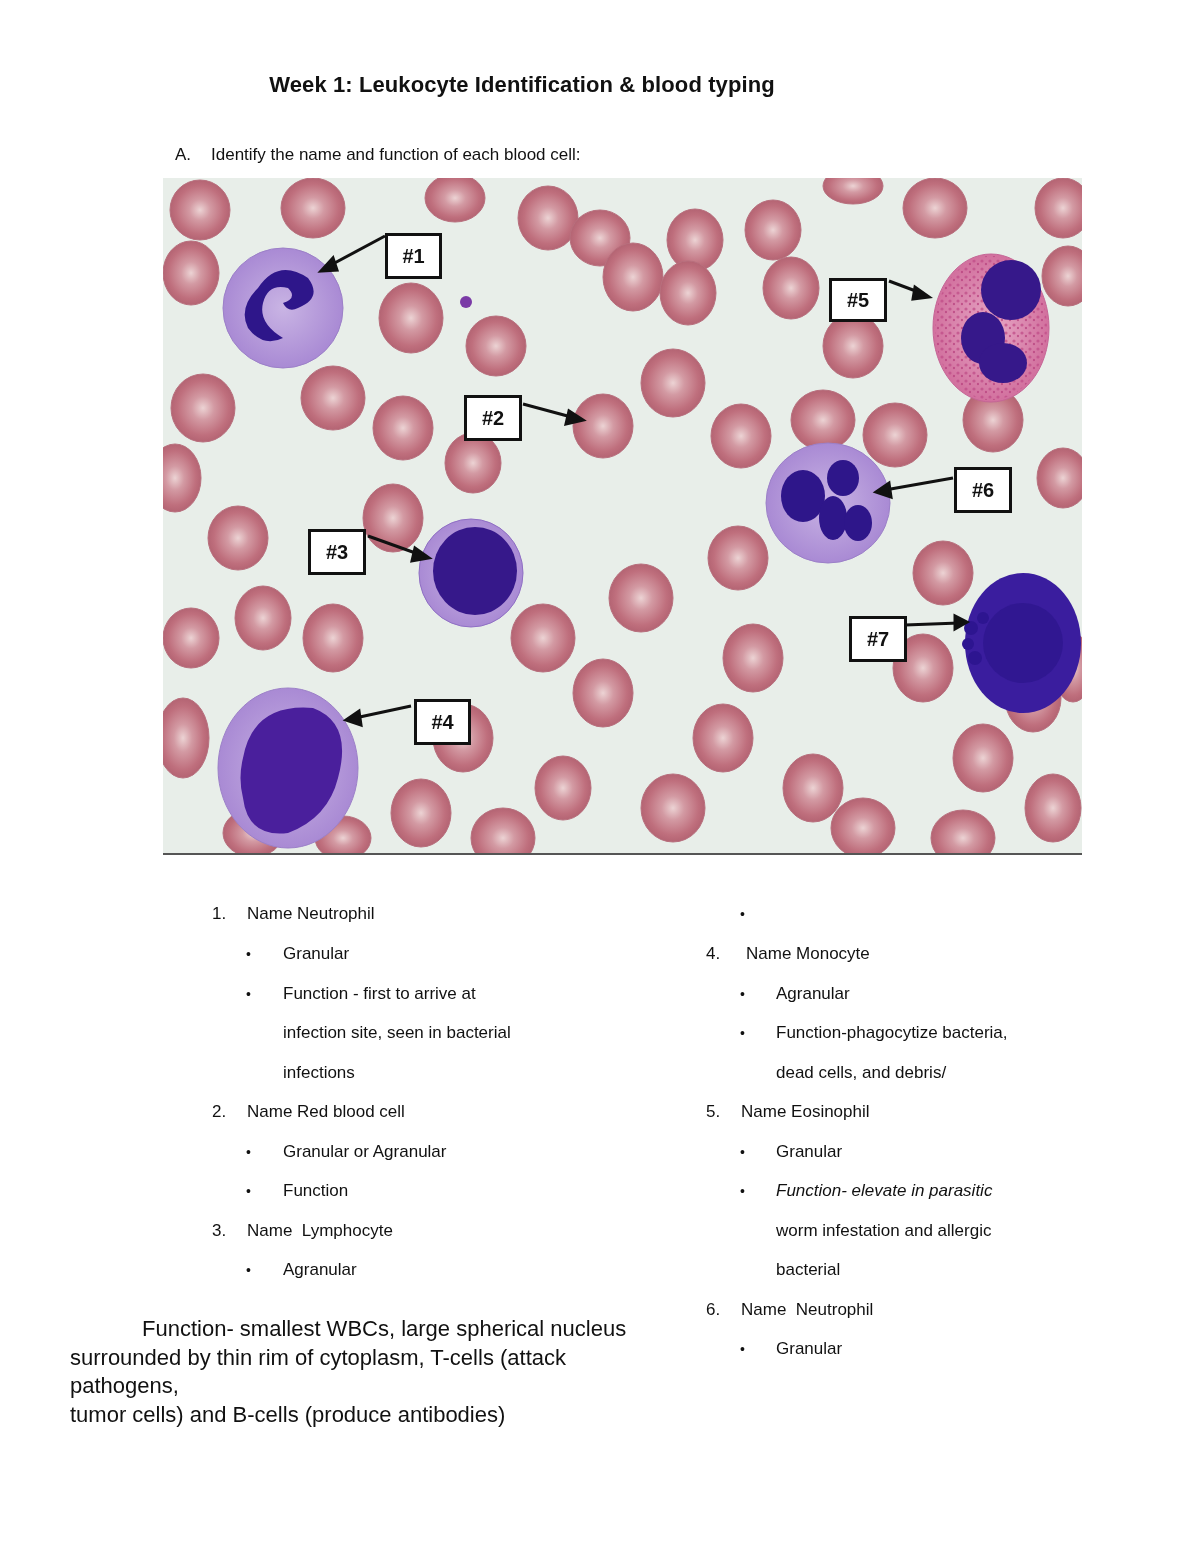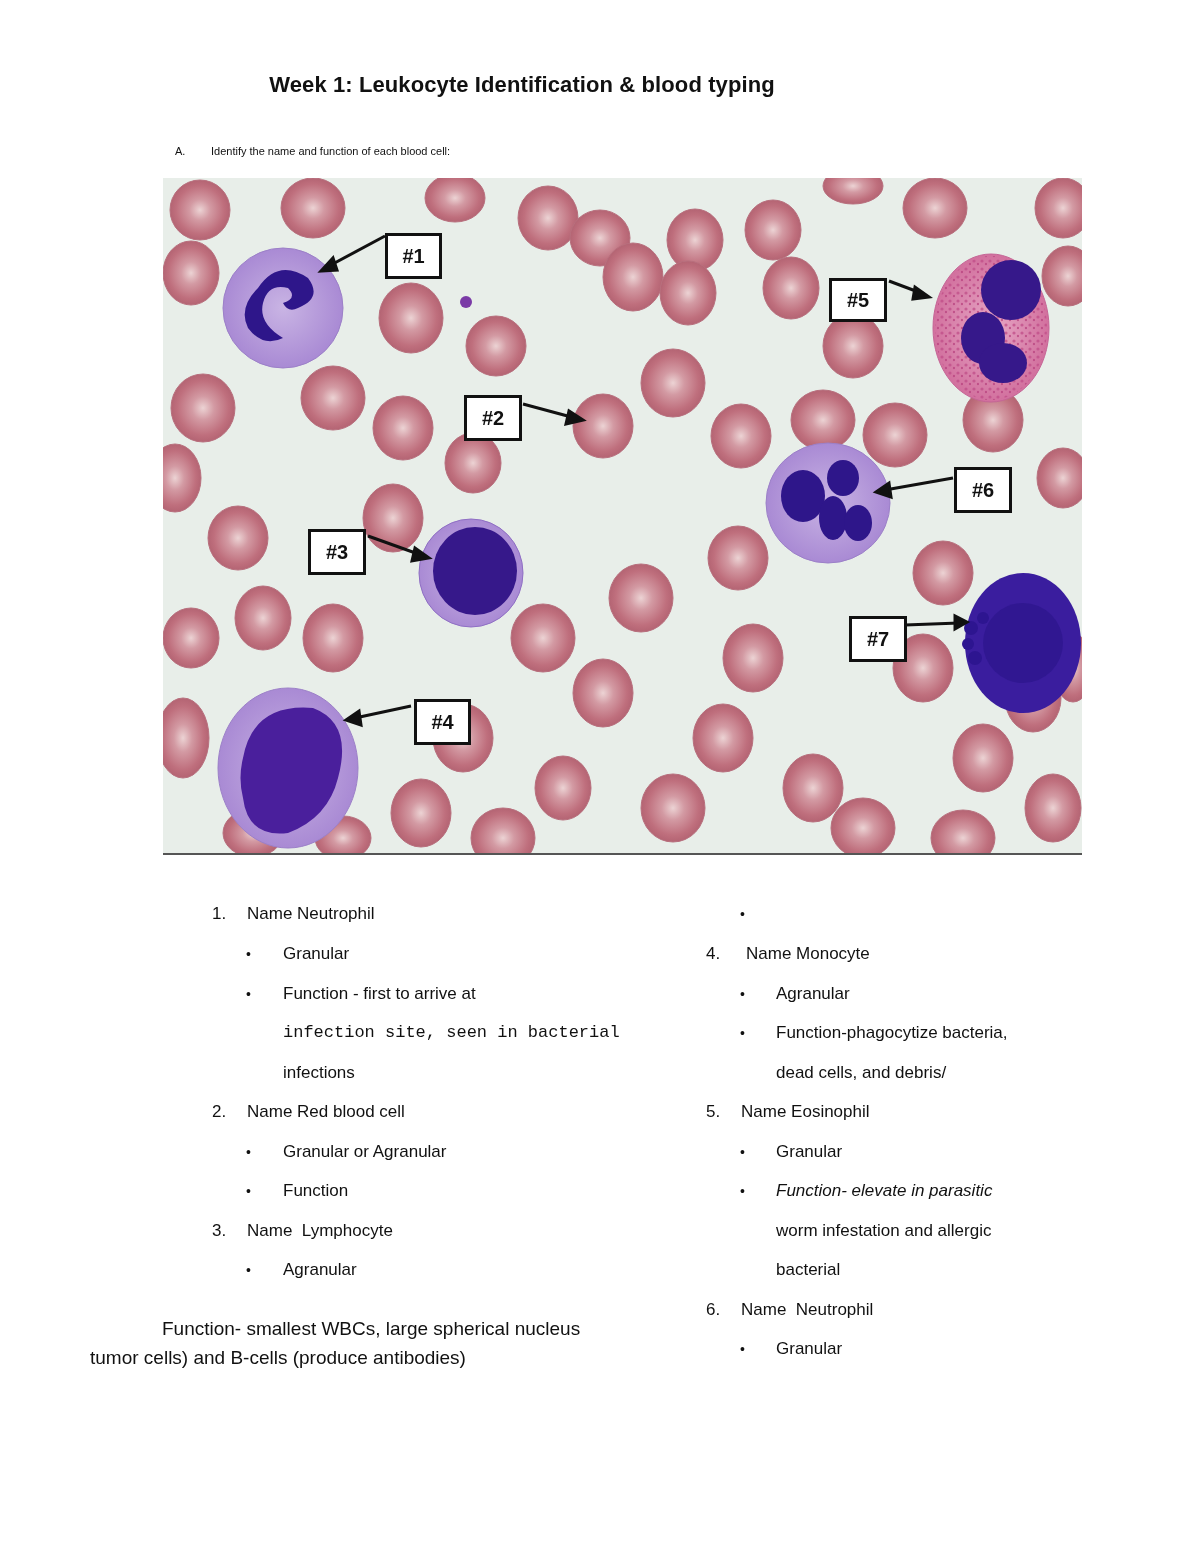--- a/index.html
+++ b/index.html
@@ -1,31 +1,31 @@
 <!DOCTYPE html>
 <html><head>
 <meta charset="utf-8">
 <style>
   html, body { margin: 0; padding: 0; background: #ffffff; }
   body { width: 1200px; height: 1553px; position: relative; overflow: hidden;
          font-family: "Liberation Sans", "DejaVu Sans", sans-serif; color: #111; }
   .title { position: absolute; top: 72px; left: 0; width: 1044px; text-align: center;
            font-size: 22px; font-weight: bold; letter-spacing: 0.1px; }
-  .instruction { position: absolute; top: 145px; left: 175px; font-size: 11px; }
+  .instruction { position: absolute; top: 145px; left: 175px; font-size: 17px; }
   .instruction .marker { display: inline-block; width: 36px; }
   .figure { position: absolute; left: 163px; top: 178px; width: 919px; height: 675px;
             border-bottom: 2px solid #555; overflow: hidden; }
   .figure svg { display: block; }
   .label-box { position: absolute; background: #fff; border: 3px solid #111;
                font-weight: bold; font-size: 20px; text-align: center;
                font-family: "Liberation Sans", "DejaVu Sans", sans-serif; color:#111; }
   .col { position: absolute; font-size: 17px; }
   .row { position: absolute; white-space: nowrap; }
   .bullet { position: absolute; font-size: 14px; }
-  .para { position: absolute; left: 70px; top: 1315px; width: 580px; font-size: 19px; line-height: 28.5px; margin-left: 20px; }
+  .para { position: absolute; left: 70px; top: 1315px; width: 580px; font-size: 22px; line-height: 28.5px; }
   .para .indent { display: inline-block; width: 72px; }
 </style>
 </head>
 <body>
 
 <div class="title">Week 1: Leukocyte Identification &amp; blood typing</div>
 
 <div class="instruction">
   <span class="marker">A.</span><span>Identify the name and function of each blood cell:</span>
 </div>
@@ -190,38 +190,39 @@
 </div>
 
 <div class="col" style="left:0;top:0;">
 
   <div class="row" style="left:212px;top:904px;">1.</div>
   <div class="row" style="left:247px;top:904px;"><span>Name</span> <span>Neutrophil</span></div>
   <div class="bullet row" style="left:246px;top:946px;">•</div>
   <div class="row" style="left:283px;top:944px;">Granular</div>
   <div class="bullet row" style="left:246px;top:986px;">•</div>
   <div class="row" style="left:283px;top:984px;">Function - first to arrive at</div>
-  <div class="row" style="left:283px;top:1023px;font-family:Liberation Mono, monospace;">infection site, seen in bacterial</div>
+  <div class="row" style="left:283px;top:1023px;">infection site, seen in bacterial</div>
   <div class="row" style="left:283px;top:1063px;">infections</div>
 
   <div class="row" style="left:212px;top:1102px;">2.</div>
   <div class="row" style="left:247px;top:1102px;"><span>Name</span> <span>Red blood cell</span></div>
   <div class="bullet row" style="left:246px;top:1144px;">•</div>
   <div class="row" style="left:283px;top:1142px;">Granular or Agranular</div>
   <div class="bullet row" style="left:246px;top:1183px;">•</div>
   <div class="row" style="left:283px;top:1181px;text-align:right;">Function</div>
 
   <div class="row" style="left:212px;top:1221px;">3.</div>
   <div class="row" style="left:247px;top:1221px;"><span>Name</span>&nbsp; <span>Lymphocyte</span></div>
   <div class="bullet row" style="left:246px;top:1262px;">•</div>
   <div class="row" style="left:283px;top:1260px;">Agranular</div>
 </div>
 
 <div class="para">
   <div><span class="indent"></span><span>Function- smallest WBCs, large spherical nucleus</span></div>
+  <div>surrounded by thin rim of cytoplasm, T-cells (attack pathogens,</div>
   <div>tumor cells) and B-cells (produce antibodies)</div>
 </div>
 
 <div class="col" style="left:0;top:0;">
   <div class="bullet row" style="left:740px;top:906px;">•</div>
 
   <div class="row" style="left:706px;top:944px;">4.</div>
   <div class="row" style="left:705px;top:944px;margin-left:41px;"><span>Name</span> <span>Monocyte</span></div>
   <div class="bullet row" style="left:740px;top:986px;">•</div>
   <div class="row" style="left:776px;top:984px;">Agranular</div>

